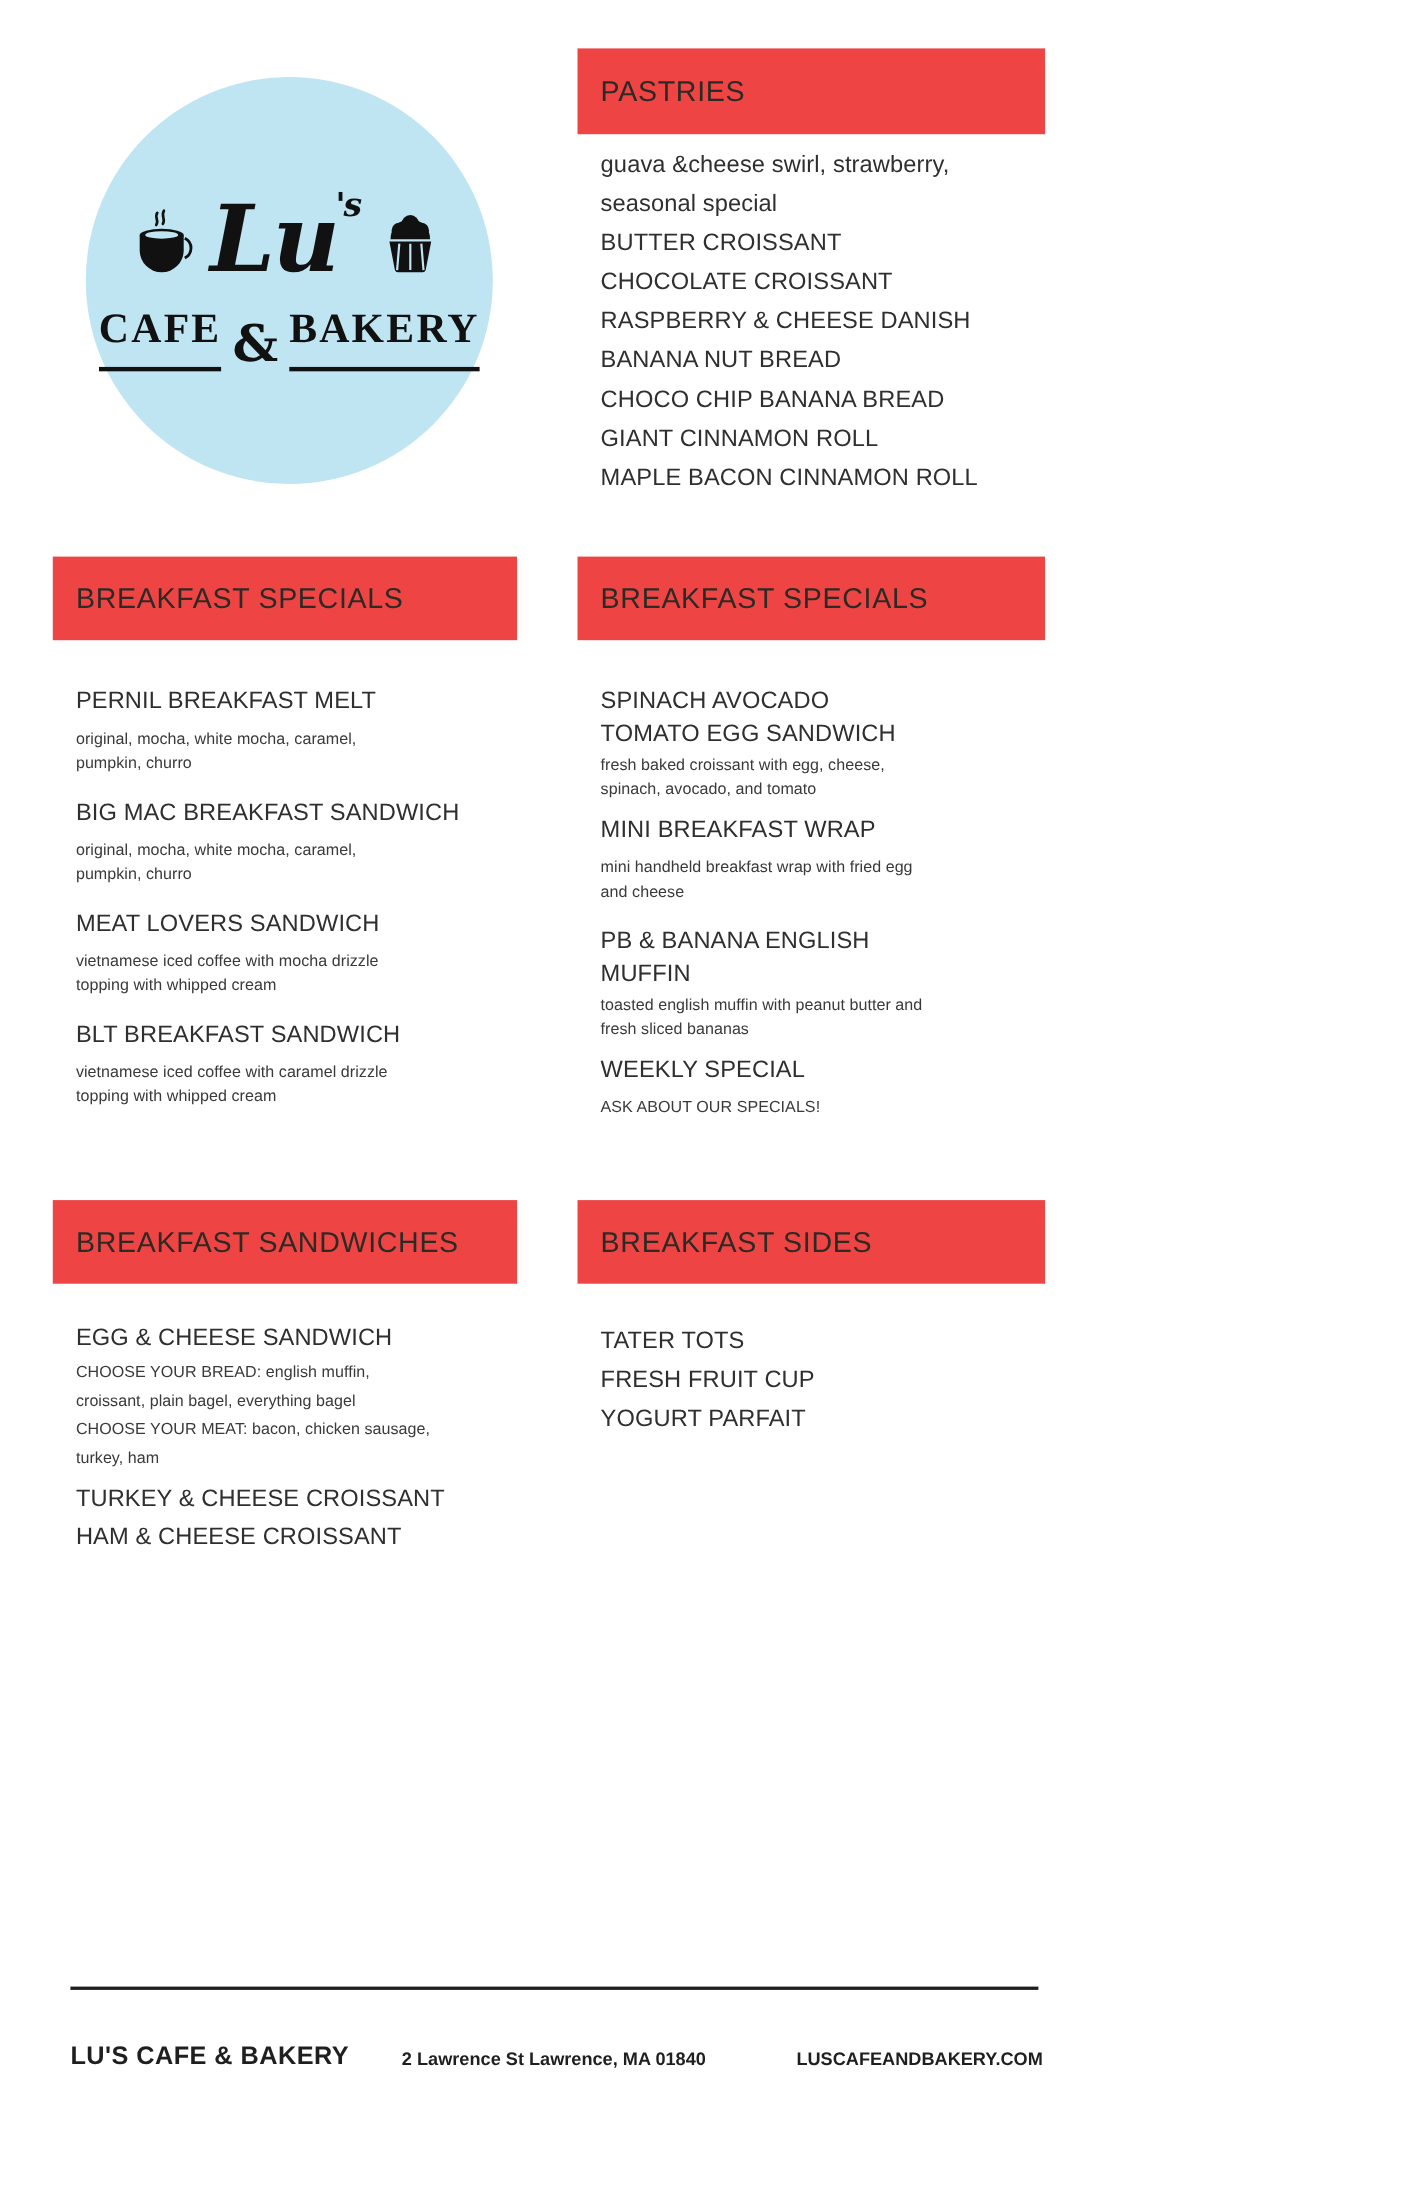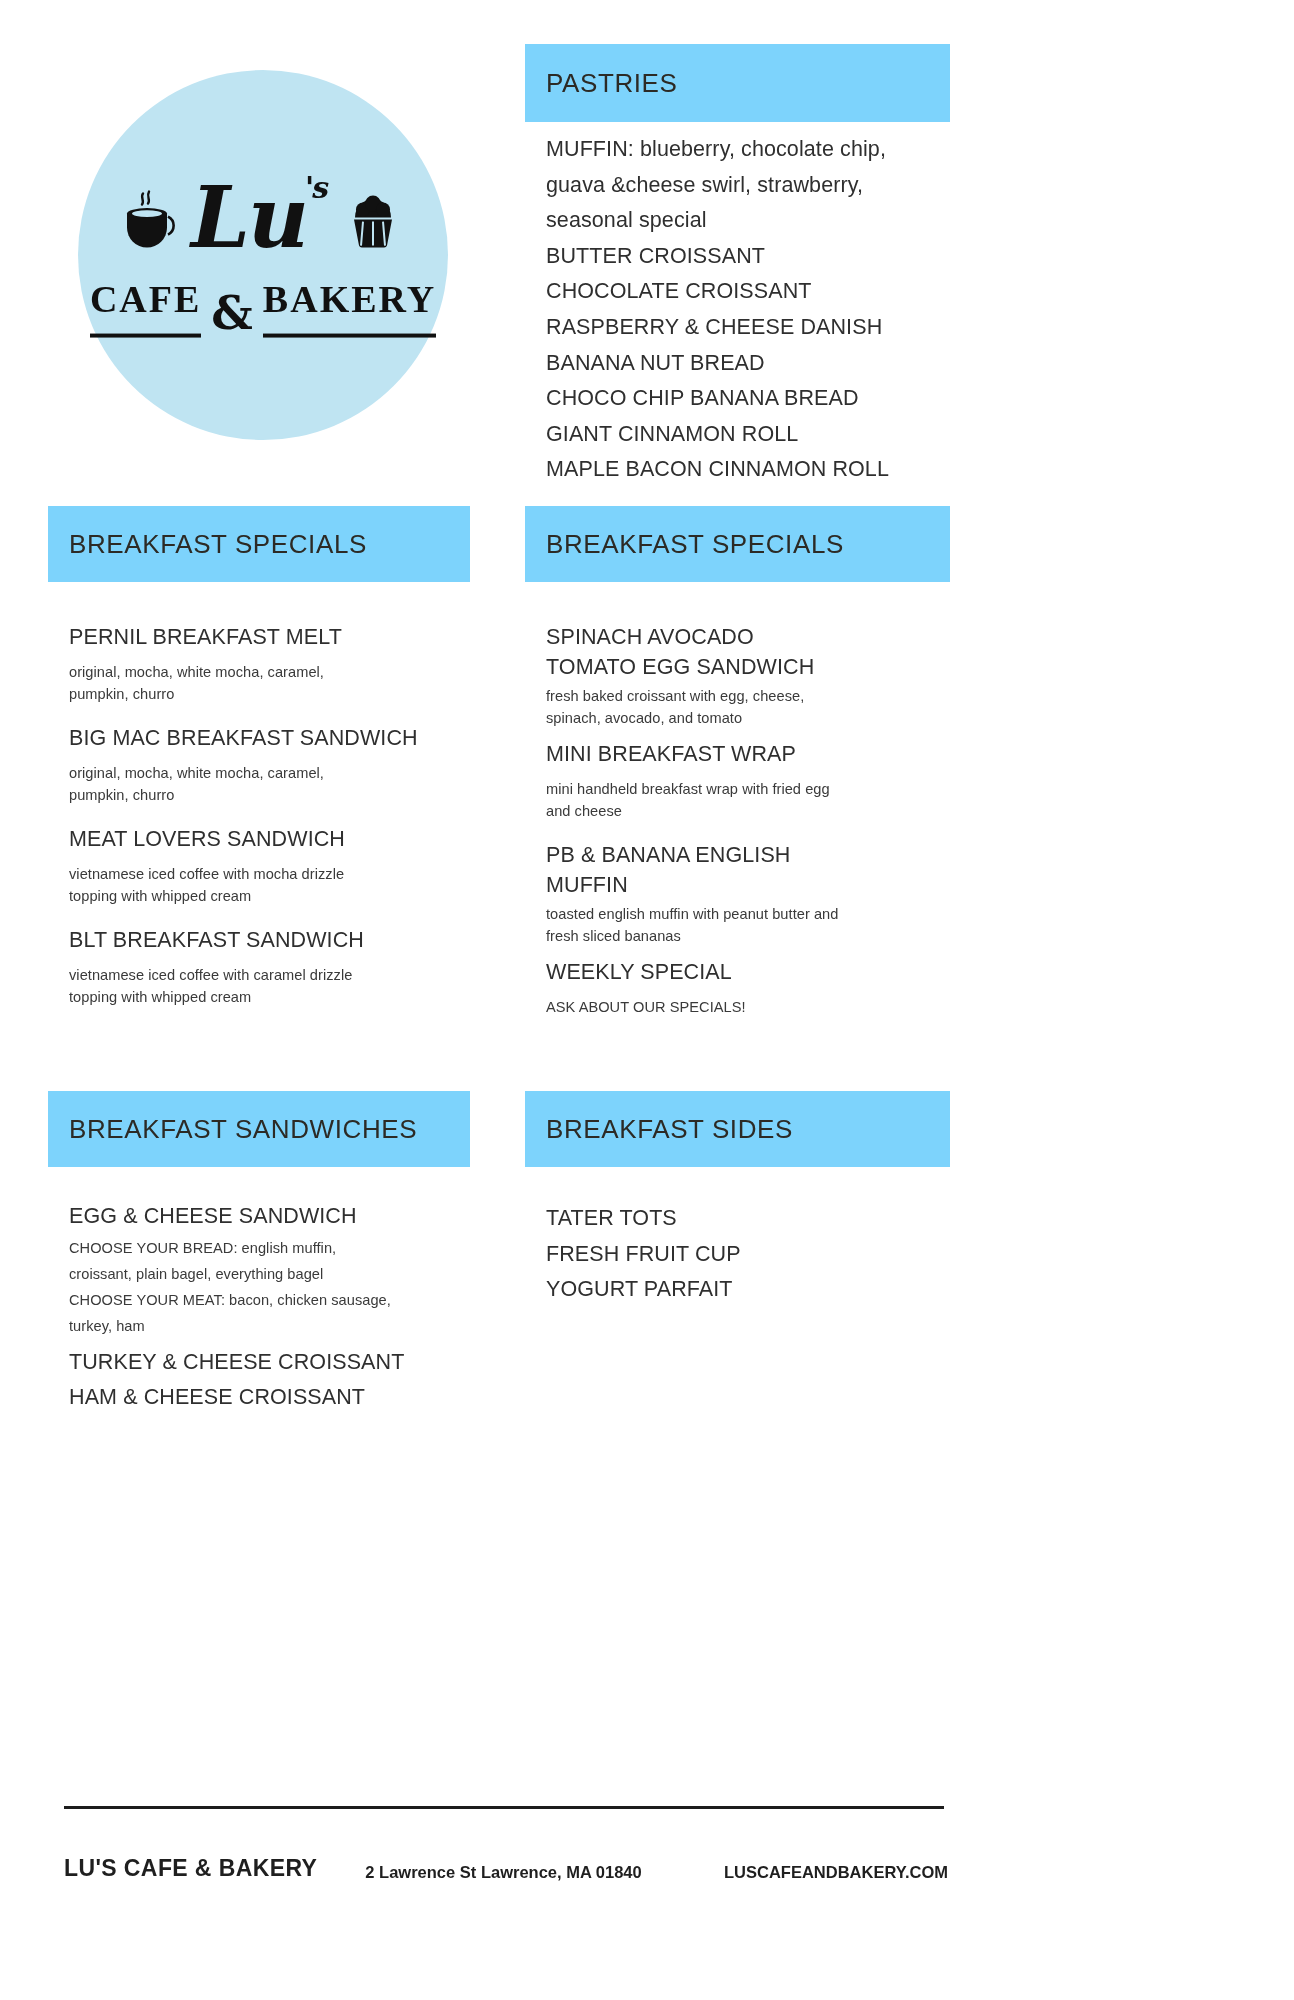--- a/index.html
+++ b/index.html
@@ -90,21 +90,21 @@
     font-weight: 700;
     font-size: 46px;
     line-height: 1;
     color: #111111;
     padding-bottom: 2px;
   }
 
   
   .section-header {
     position: absolute;
-    background: #7dd3fc;
+    background: #ef4444;
     display: flex;
     align-items: center;
     padding-left: 21px;
   }
   .section-header .title {
     font-size: 26px;
     font-weight: 400;
     letter-spacing: 0.6px;
     color: #2c2a25;
     font-family: "Liberation Sans", sans-serif;
@@ -219,21 +219,20 @@
         <span class="logo-word">BAKERY</span>
       </div>
     </div>
   </div>
 
   <div class="section-header" style="left:525px; top:44px; width:425px; height:78px;">
     <span class="title">PASTRIES</span>
   </div>
   <div class="section-body" style="left:525px; top:132px; width:430px;">
     <ul class="plain-list">
-      <li>MUFFIN: blueberry, chocolate chip,</li>
       <li>guava &amp;cheese swirl, strawberry,</li>
       <li>seasonal special</li>
       <li>BUTTER CROISSANT</li>
       <li>CHOCOLATE CROISSANT</li>
       <li>RASPBERRY &amp; CHEESE DANISH</li>
       <li>BANANA NUT BREAD</li>
       <li>CHOCO CHIP BANANA BREAD</li>
       <li>GIANT CINNAMON ROLL</li>
       <li>MAPLE BACON CINNAMON ROLL</li>
     </ul>

